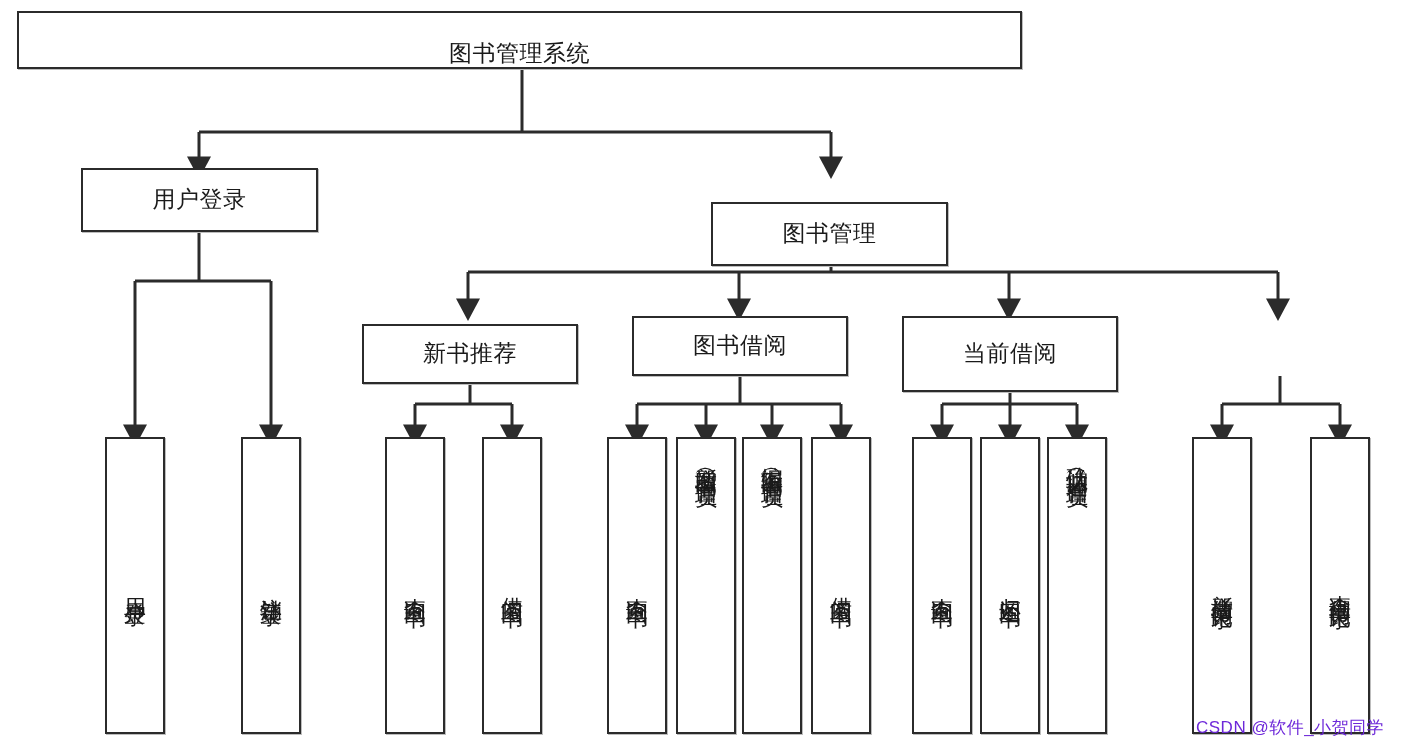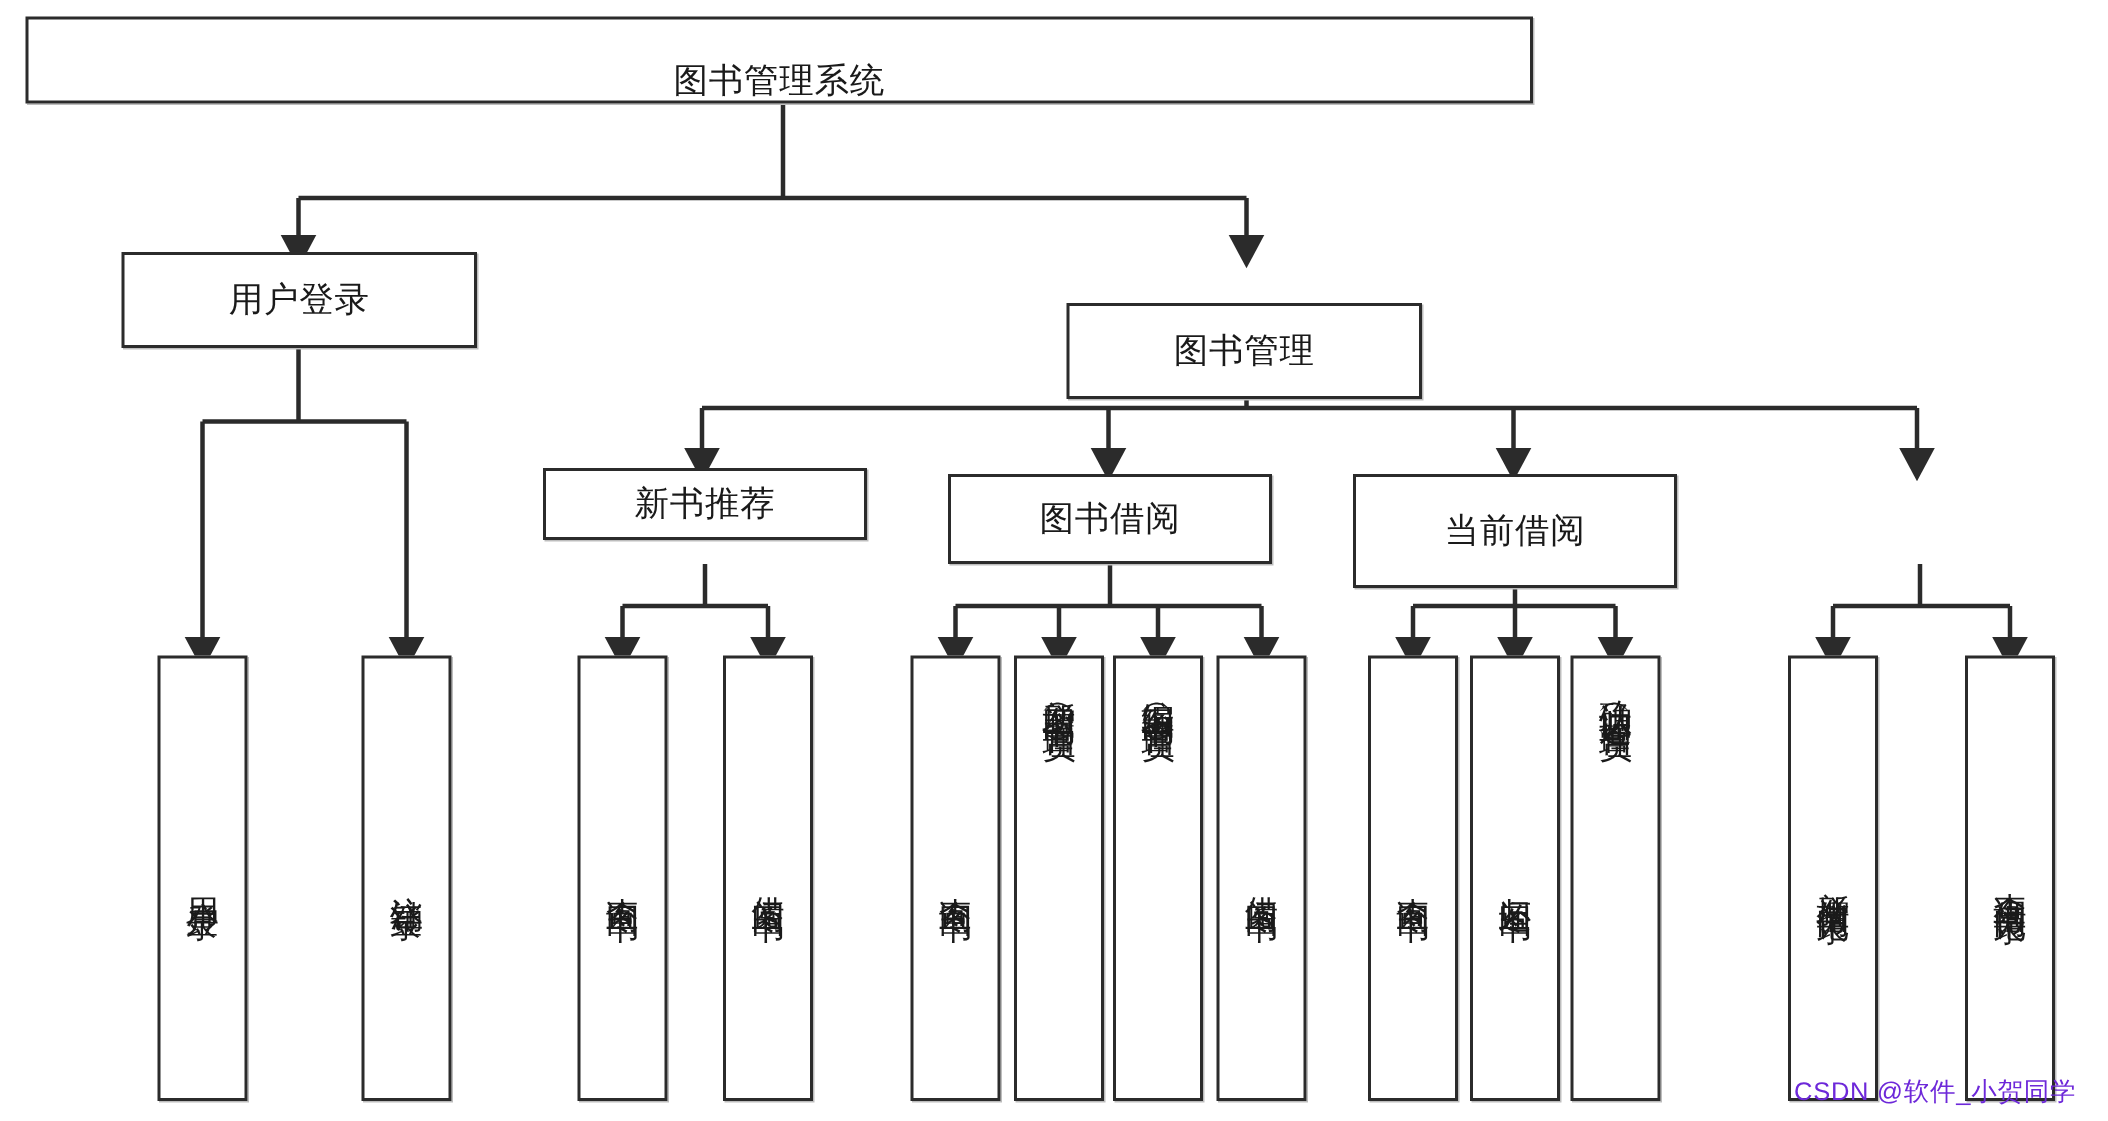--- a/index.html
+++ b/index.html
@@ -135,21 +135,21 @@
   </div>
 
   <div class="node horiz" style="left:81px; top:168px; width:237px; height:64px;">
     <span class="lbl">用户登录</span>
   </div>
 
   <div class="node horiz" style="left:711px; top:168px; width:237px; height:64px;margin-top:34px;">
     <span class="lbl">图书管理</span>
   </div>
 
-  <div class="node horiz" style="left:362px; top:312px; width:216px; height:48px;">
+  <div class="node horiz" style="left:362px; top:324px; width:216px; height:60px;">
     <span class="lbl">新书推荐</span>
   </div>
 
   <div class="node horiz" style="left:632px; top:316px; width:216px; height:60px;align-items:center;">
     <span class="lbl">图书借阅</span>
   </div>
 
   <div class="node horiz" style="left:902px; top:316px; width:216px; height:76px;">
     <span class="lbl">当前借阅</span>
   </div>

